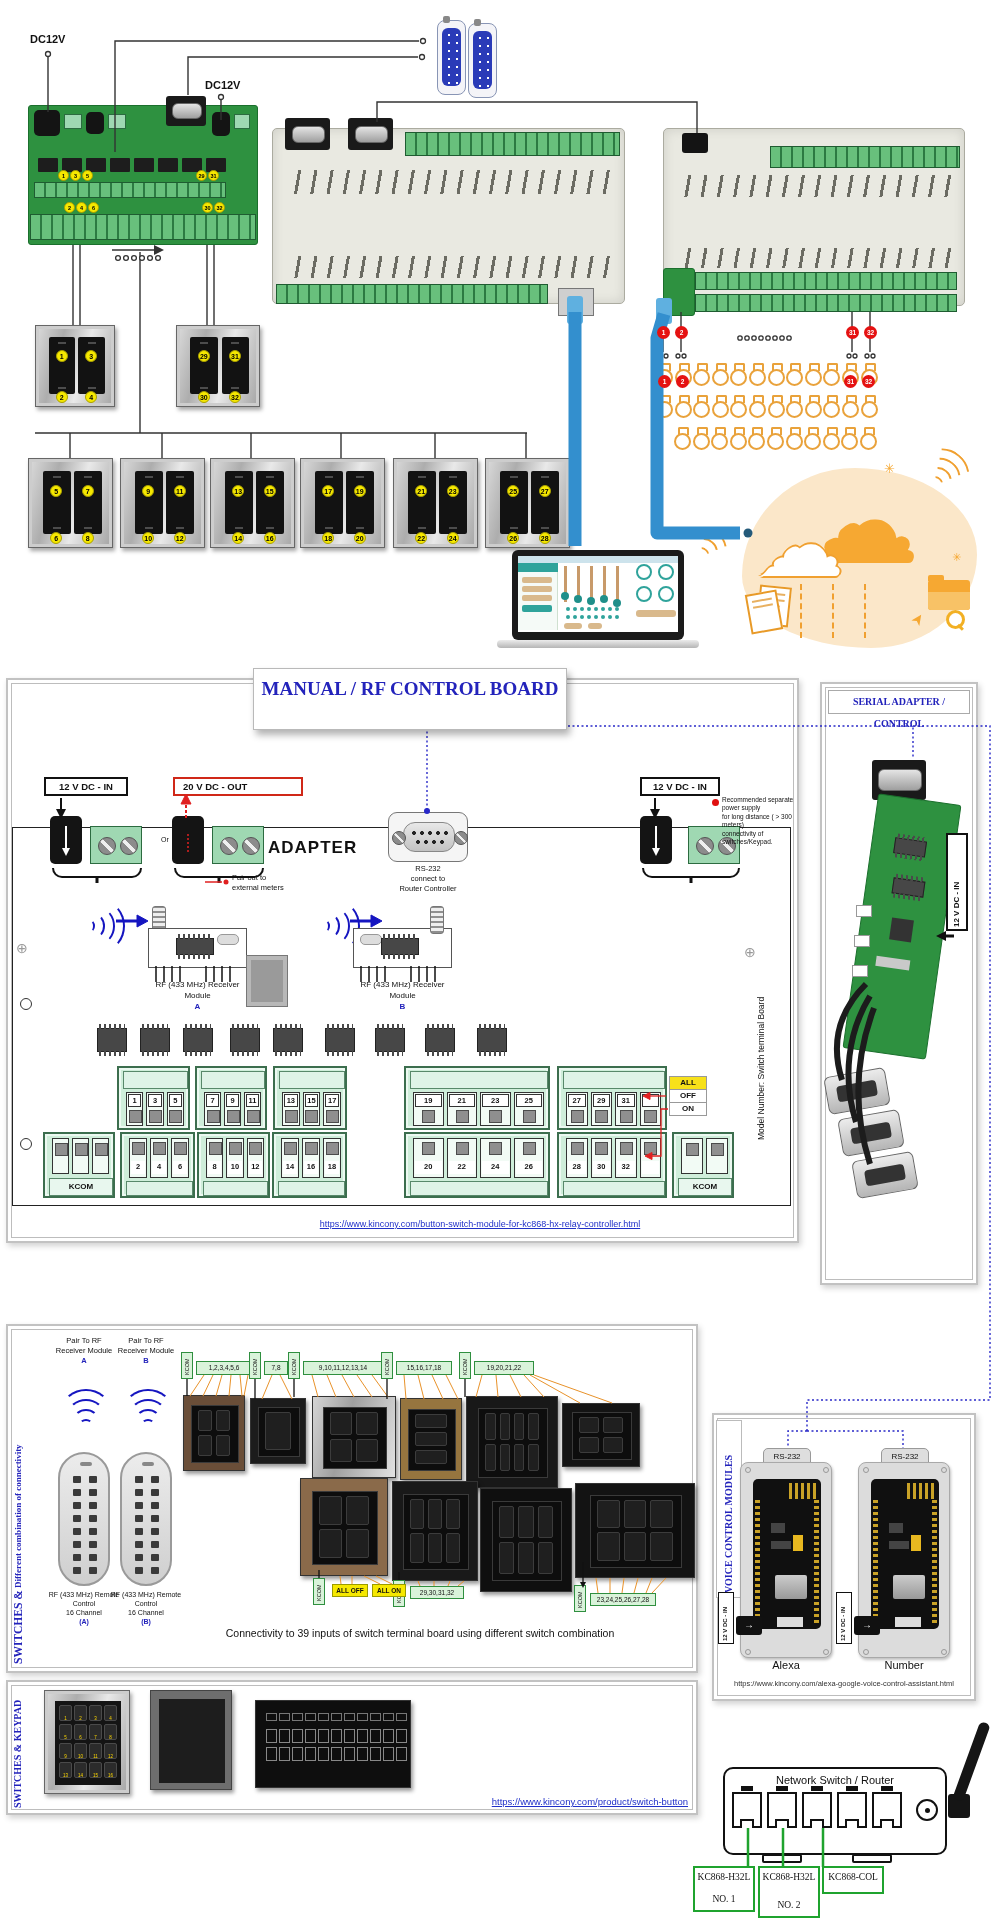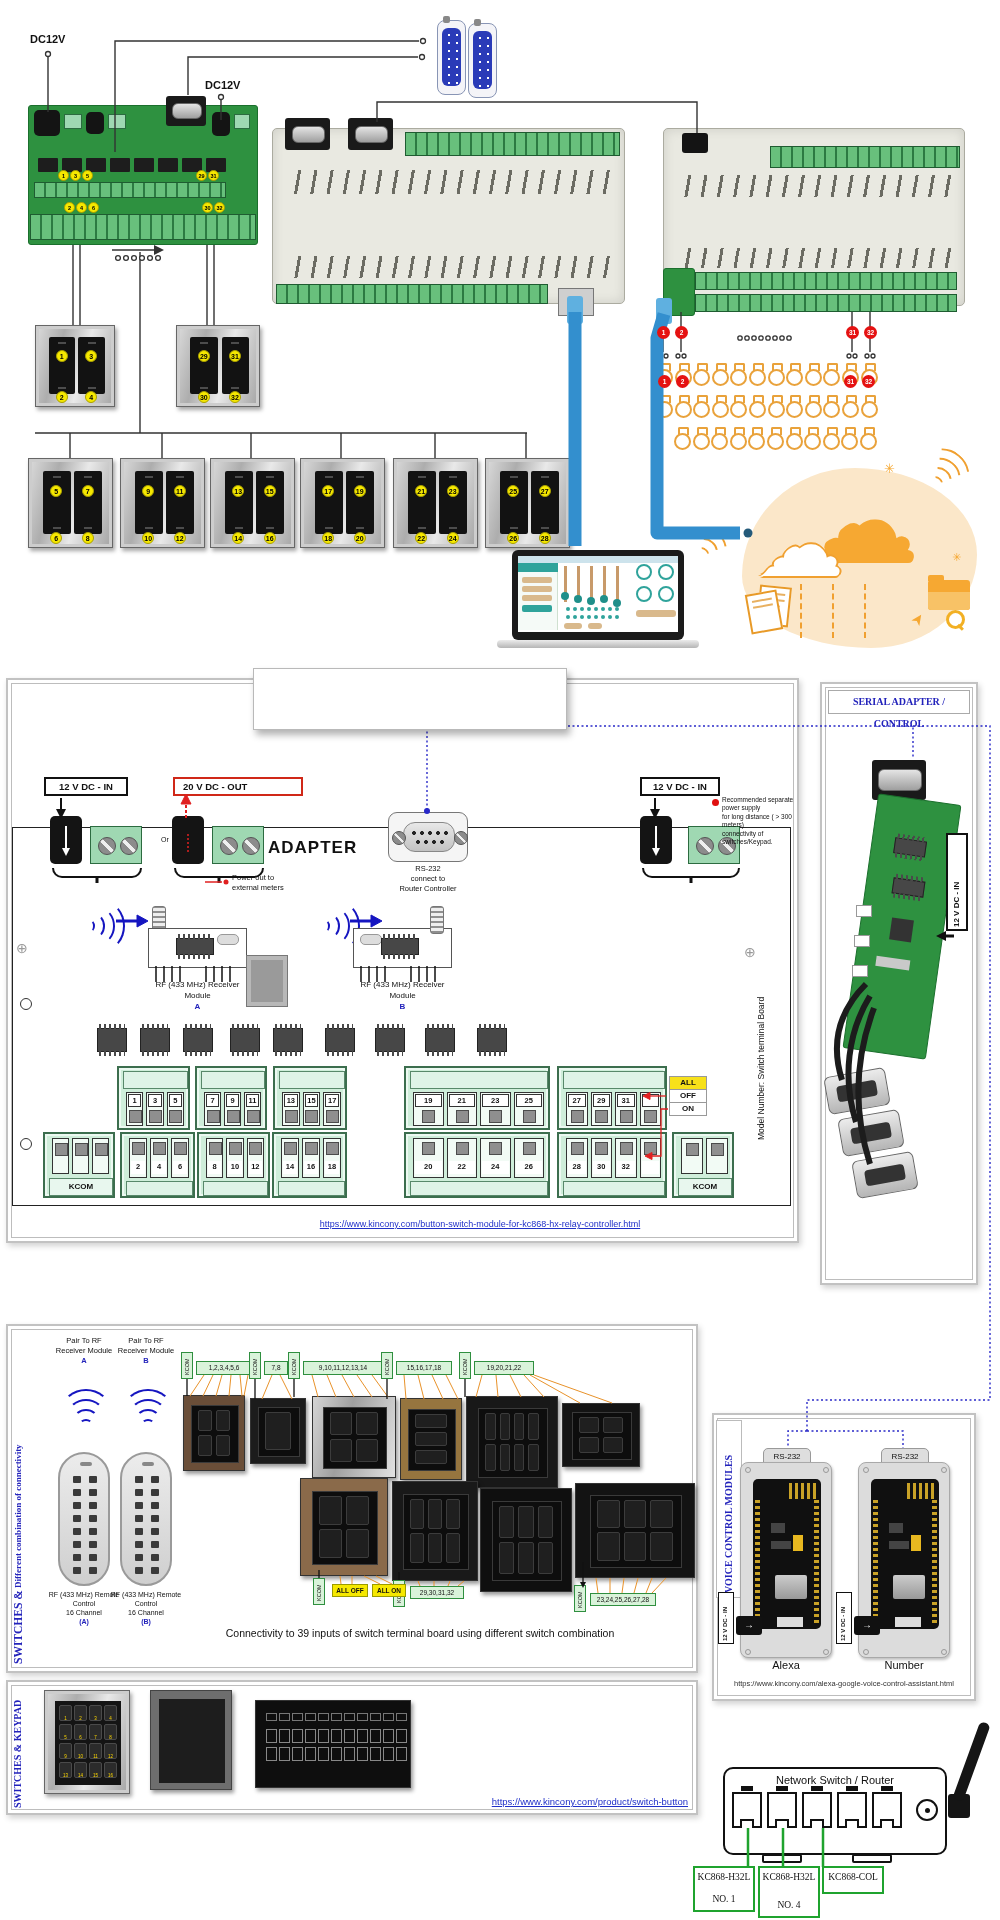--- a/index.html
+++ b/index.html
@@ -330,40 +330,41 @@
       <div class="a" style="left:0;top:-5px;width:16px;height:6px;background:#f6a832;border-radius:2px 2px 0 0"></div>
       <div class="a" style="left:0;top:12px;width:42px;height:18px;background:#f8c266;border-radius:0 0 3px 3px"></div>
     </div>
   <div class="a cloudg" style="left:912px;top:612px;font-size:15px;transform:rotate(-55deg)">➤</div>
   <div class="a" style="left:946px;top:610px;width:13px;height:13px;border:3px solid #f2b024;border-radius:50%">
       <div class="a" style="left:10px;top:11px;width:2.5px;height:7px;background:#f2b024;transform:rotate(-45deg)"></div>
     </div>
 
   <div class="a panel" style="left:6px;top:678px;width:793px;height:565px"></div>
   <div class="a tbox" style="left:253px;top:668px;width:314px;height:62px">
+    <span style="display:block">MANUAL / RF CONTROL BOARD</span>
   </div>
   <div class="a bx" style="left:12px;top:827px;width:779px;height:379px;border:1.5px solid #222;background:#fff"></div>
 
   <div class="a lblbox" style="left:44px;top:777px;width:84px;height:19px">12 V DC  - IN</div>
   <div class="a lblbox red" style="left:173px;top:777px;width:130px;height:19px;text-align:left;padding-left:8px">20 V DC  - OUT</div>
   <div class="a pjack" style="left:50px;top:816px;width:32px;height:48px"></div>
   <div class="a greenterm" style="left:90px;top:826px;width:52px;height:38px">
       <div class="a screwc" style="left:7px;top:10px;width:16px;height:16px"></div>
       <div class="a screwc" style="left:29px;top:10px;width:16px;height:16px"></div>
     </div>
   <div class="a brace" style="left:52px;top:868px;width:90px"></div>
   <div class="a pjack" style="left:172px;top:816px;width:32px;height:48px"></div>
   <div class="a" style="left:161px;top:836px;font-size:7px">Or</div>
   <div class="a greenterm" style="left:212px;top:826px;width:52px;height:38px">
       <div class="a screwc" style="left:7px;top:10px;width:16px;height:16px"></div>
       <div class="a screwc" style="left:29px;top:10px;width:16px;height:16px"></div>
     </div>
   <div class="a brace" style="left:174px;top:868px;width:90px"></div>
   <div class="a" style="left:232px;top:873px;font-size:7.5px;line-height:1.3">
-    <span style="display:block">Power out to</span>
+    <span style="display:block">Pair out to</span>
     <span style="display:block">external meters</span>
   </div>
   <div class="a" style="left:268px;top:838px;font:bold 17px 'Liberation Sans',sans-serif;letter-spacing:1px">ADAPTER</div>
 
   <div class="a bx" style="left:388px;top:812px;width:80px;height:50px;background:#f5f5f5;border:1.5px solid #777;border-radius:9px">
     <div class="a bx" style="left:14px;top:9px;width:52px;height:30px;background:linear-gradient(#e8e8e8,#c2c2c2);border:1px solid #888;border-radius:12px"></div>
     <div class="a screwc" style="left:3px;top:18px;width:12px;height:12px"></div>
       <div class="a screwc" style="left:65px;top:18px;width:12px;height:12px"></div>
     <div class="a" style="left:21px;top:17px;width:38px;height:6px;background:radial-gradient(#222 40%,transparent 45%) 0 0/8px 6px repeat-x"></div>
     <div class="a" style="left:25px;top:26px;width:30px;height:6px;background:radial-gradient(#222 40%,transparent 45%) 0 0/8px 6px repeat-x"></div>
@@ -1009,21 +1010,21 @@
   <div class="a bx" style="left:852px;top:1854px;width:40px;height:9px;border:2px solid #111;border-radius:2px;background:#fff"></div>
   <div class="a" style="left:948px;top:1794px;width:22px;height:24px;background:#151515;border-radius:3px"></div>
   <div class="a" style="left:952px;top:1718px;width:11px;height:82px;background:#151515;border-radius:5px;transform:rotate(20deg);transform-origin:50% 100%"></div>
   <div id="kclabels">
       <div class="a bx " style="left: 693px; top: 1866px; width: 62px; height: 46px; border: 2px solid rgb(31, 163, 46); background: rgb(255, 255, 255); text-align: center; font-family: &quot;Liberation Serif&quot;, serif; font-size: 9.5px;">
         <div class="a bx " style="left: 0px; top: 4px; width: 58px; height: 12px; text-align: center; font-family: &quot;Liberation Serif&quot;, serif; font-size: 9.5px;">KC868-H32L</div>
         <div class="a bx " style="left: 0px; top: 26px; width: 58px; height: 12px; text-align: center; font-family: &quot;Liberation Serif&quot;, serif; font-size: 9.5px;">NO. 1</div>
       </div>
       <div class="a bx " style="left: 758px; top: 1866px; width: 62px; height: 52px; border: 2px solid rgb(31, 163, 46); background: rgb(255, 255, 255); text-align: center; font-family: &quot;Liberation Serif&quot;, serif; font-size: 9.5px;">
         <div class="a bx " style="left: 0px; top: 4px; width: 58px; height: 12px; text-align: center; font-family: &quot;Liberation Serif&quot;, serif; font-size: 9.5px;">KC868-H32L</div>
-        <div class="a bx " style="left: 0px; top: 32px; width: 58px; height: 12px; text-align: center; font-family: &quot;Liberation Serif&quot;, serif; font-size: 9.5px;">NO. 4</div>
+        <div class="a bx " style="left: 0px; top: 32px; width: 58px; height: 12px; text-align: center; font-family: &quot;Liberation Serif&quot;, serif; font-size: 9.5px;">NO. 2</div>
       </div>
       <div class="a bx " style="left: 822px; top: 1866px; width: 62px; height: 28px; border: 2px solid rgb(31, 163, 46); background: rgb(255, 255, 255); text-align: center; font-family: &quot;Liberation Serif&quot;, serif; font-size: 9.5px;">
         <div class="a bx " style="left: 0px; top: 4px; width: 58px; height: 12px; text-align: center; font-family: &quot;Liberation Serif&quot;, serif; font-size: 9.5px;">KC868-COL</div>
       </div>
     </div>
 
   <svg class="a" style="left:0;top:0;z-index:2;pointer-events:none" width="1000" height="1920" viewBox="0 0 1000 1920">
     <g stroke="#333" stroke-width="1.4" fill="none">
       <path d="M48,57V112"></path>
         <path d="M221,100V120"></path>

